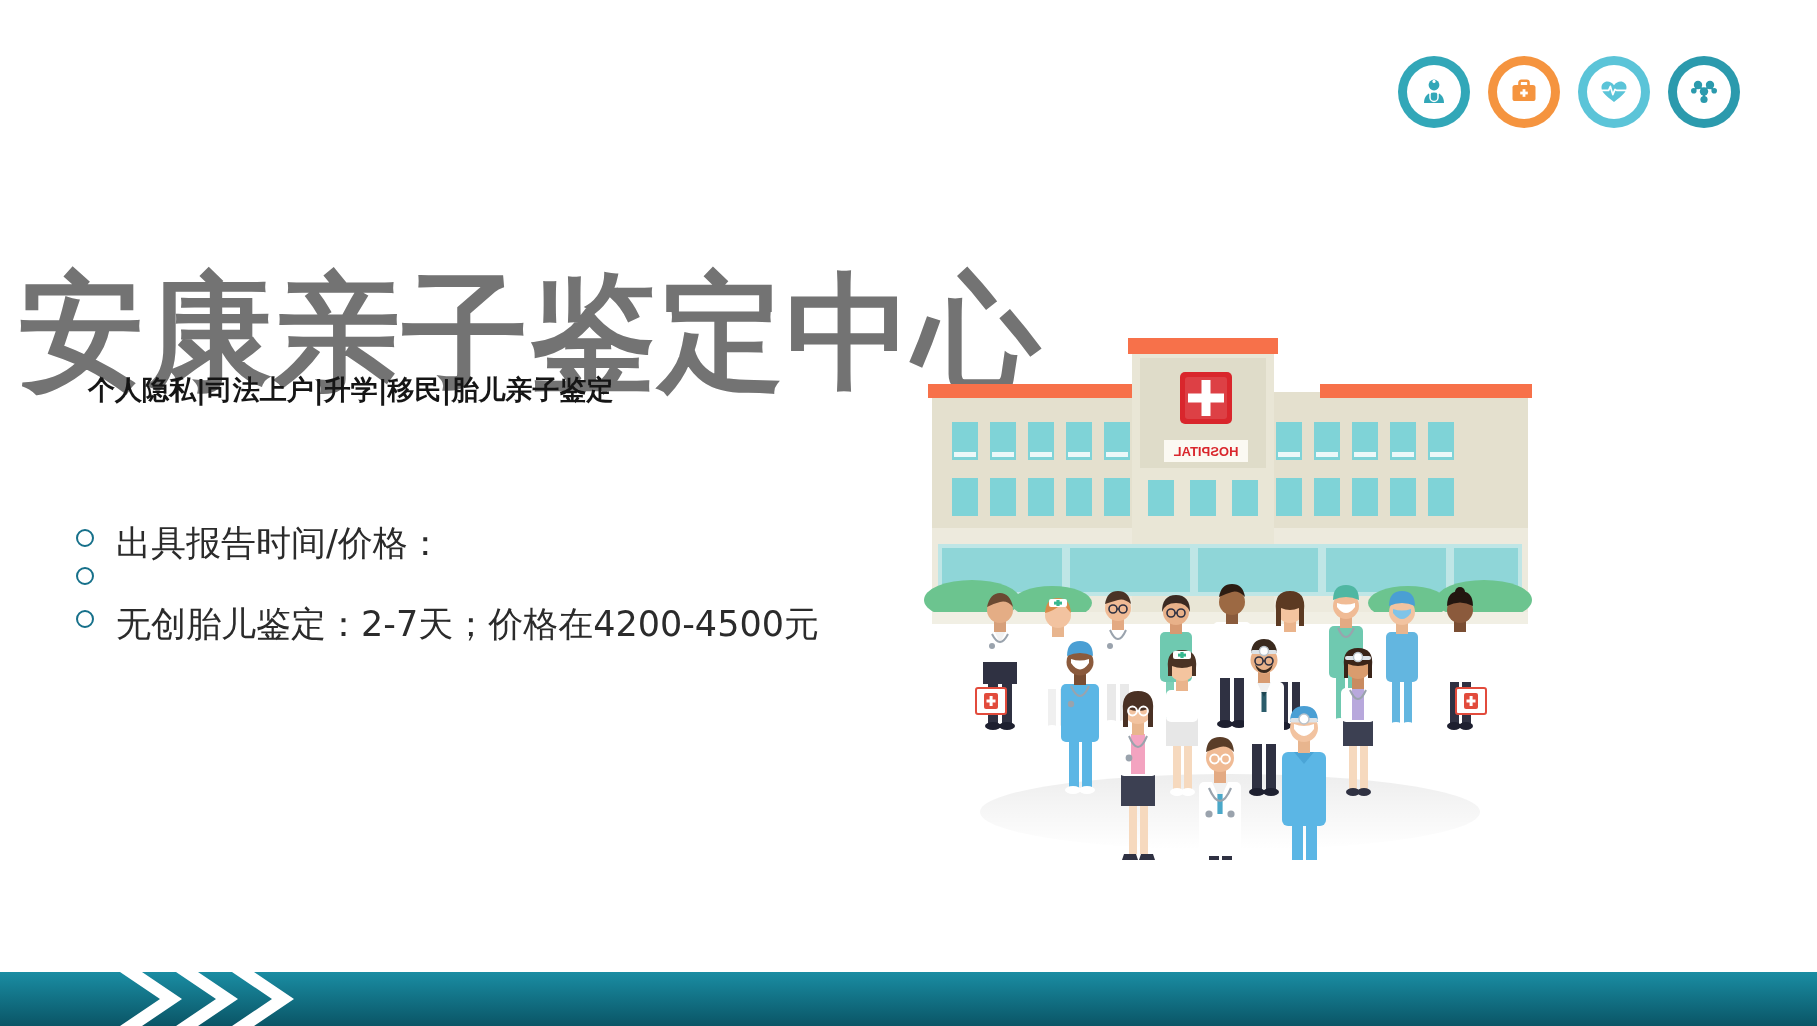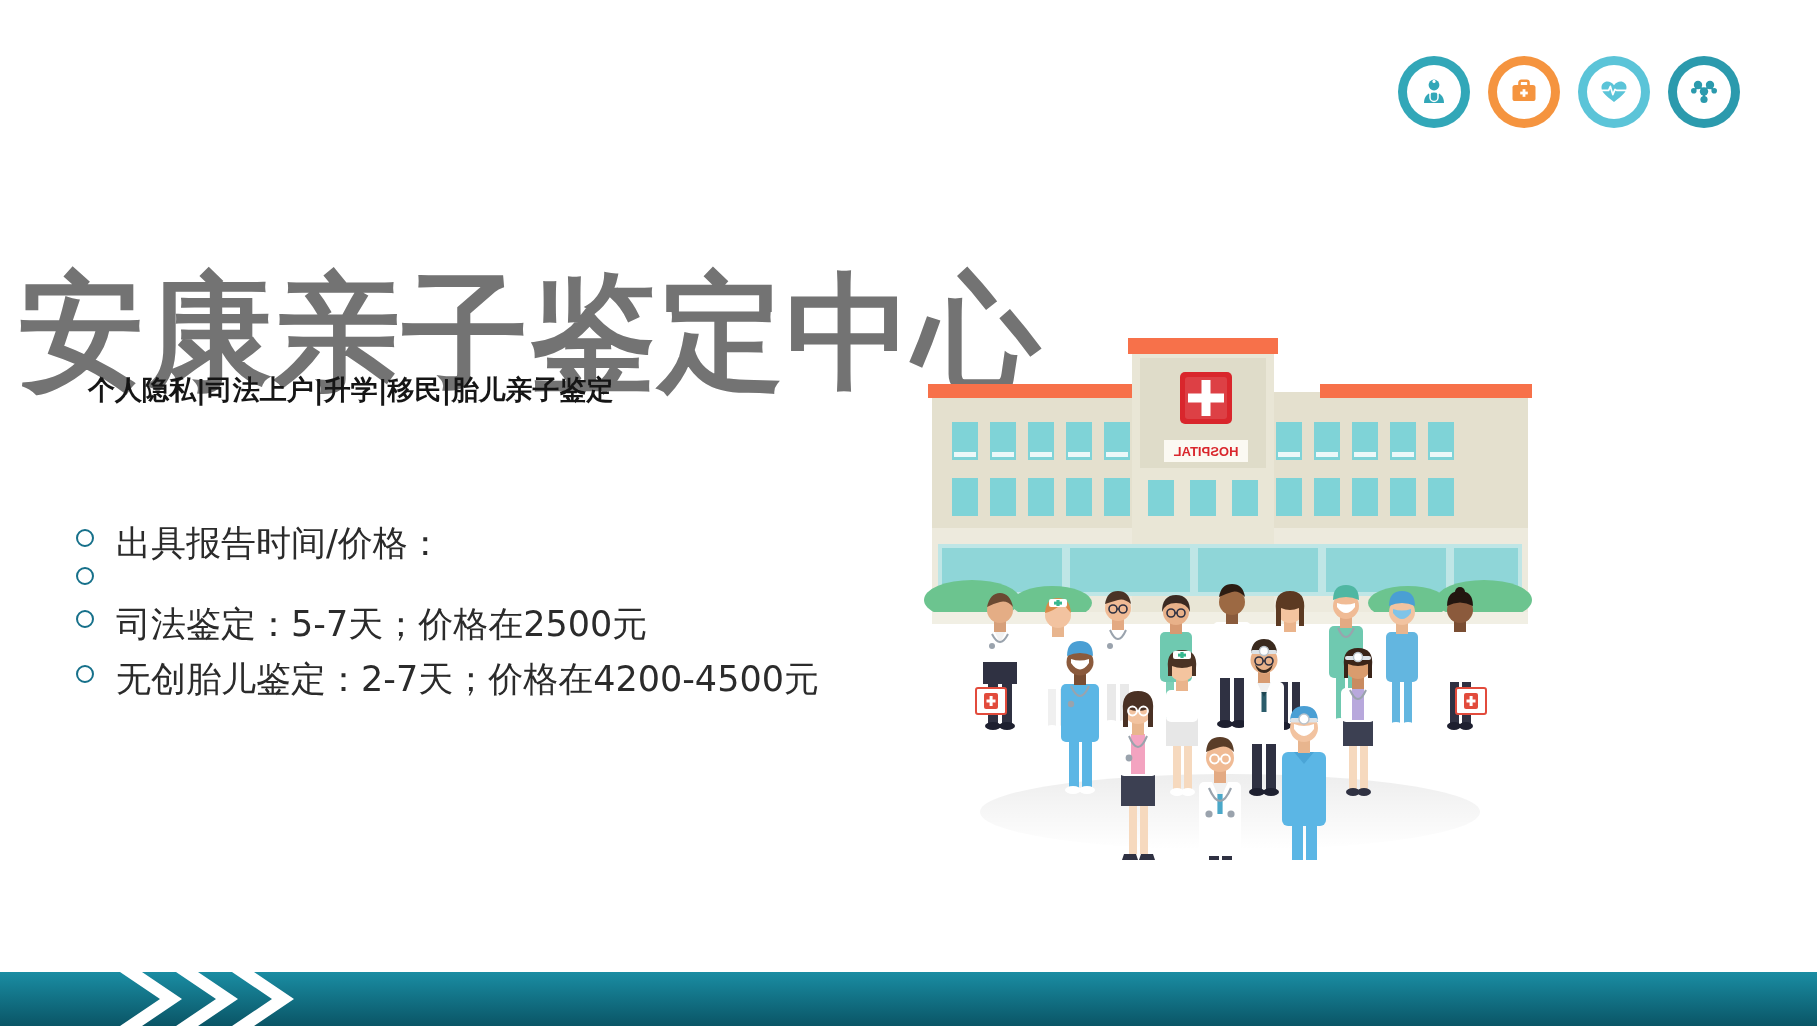--- a/index.html
+++ b/index.html
@@ -183,24 +183,20 @@
 
 <div id="subtitle">个人隐私|司法上户|升学|移民|胎儿亲子鉴定</div>
 
 <ul id="bullet-list">
   <li>
     <span class="bullet-marker"></span>
     <span>出具报告时间/价格：</span>
   </li>
   <li>
     <span class="bullet-marker"></span>
-  </li>
-  <li>
-    <span class="bullet-marker"></span>
-    <span>司法鉴定：5-7天；价格在2500元</span>
   </li>
   <li>
     <span class="bullet-marker"></span>
     <span>无创胎儿鉴定：2-7天；价格在4200-4500元</span>
   </li>
 </ul>
 
 <div id="illustration">
   <svg viewBox="0 0 700 560" aria-hidden="true">
     <defs>

